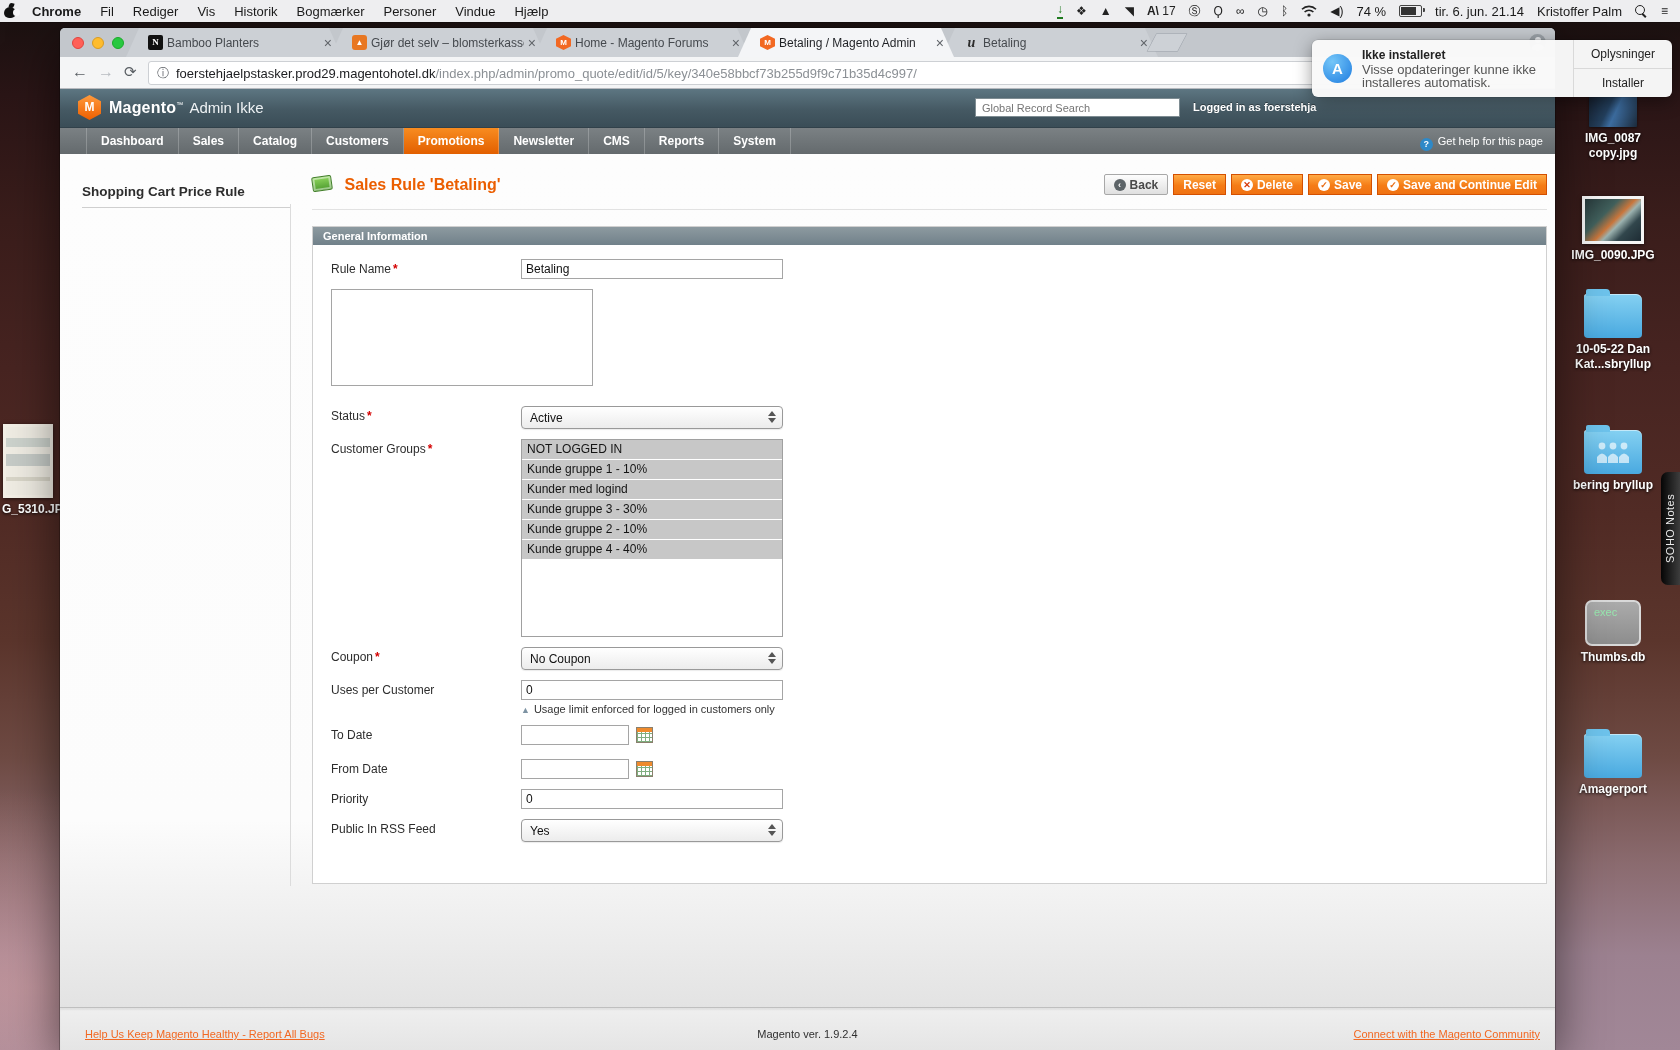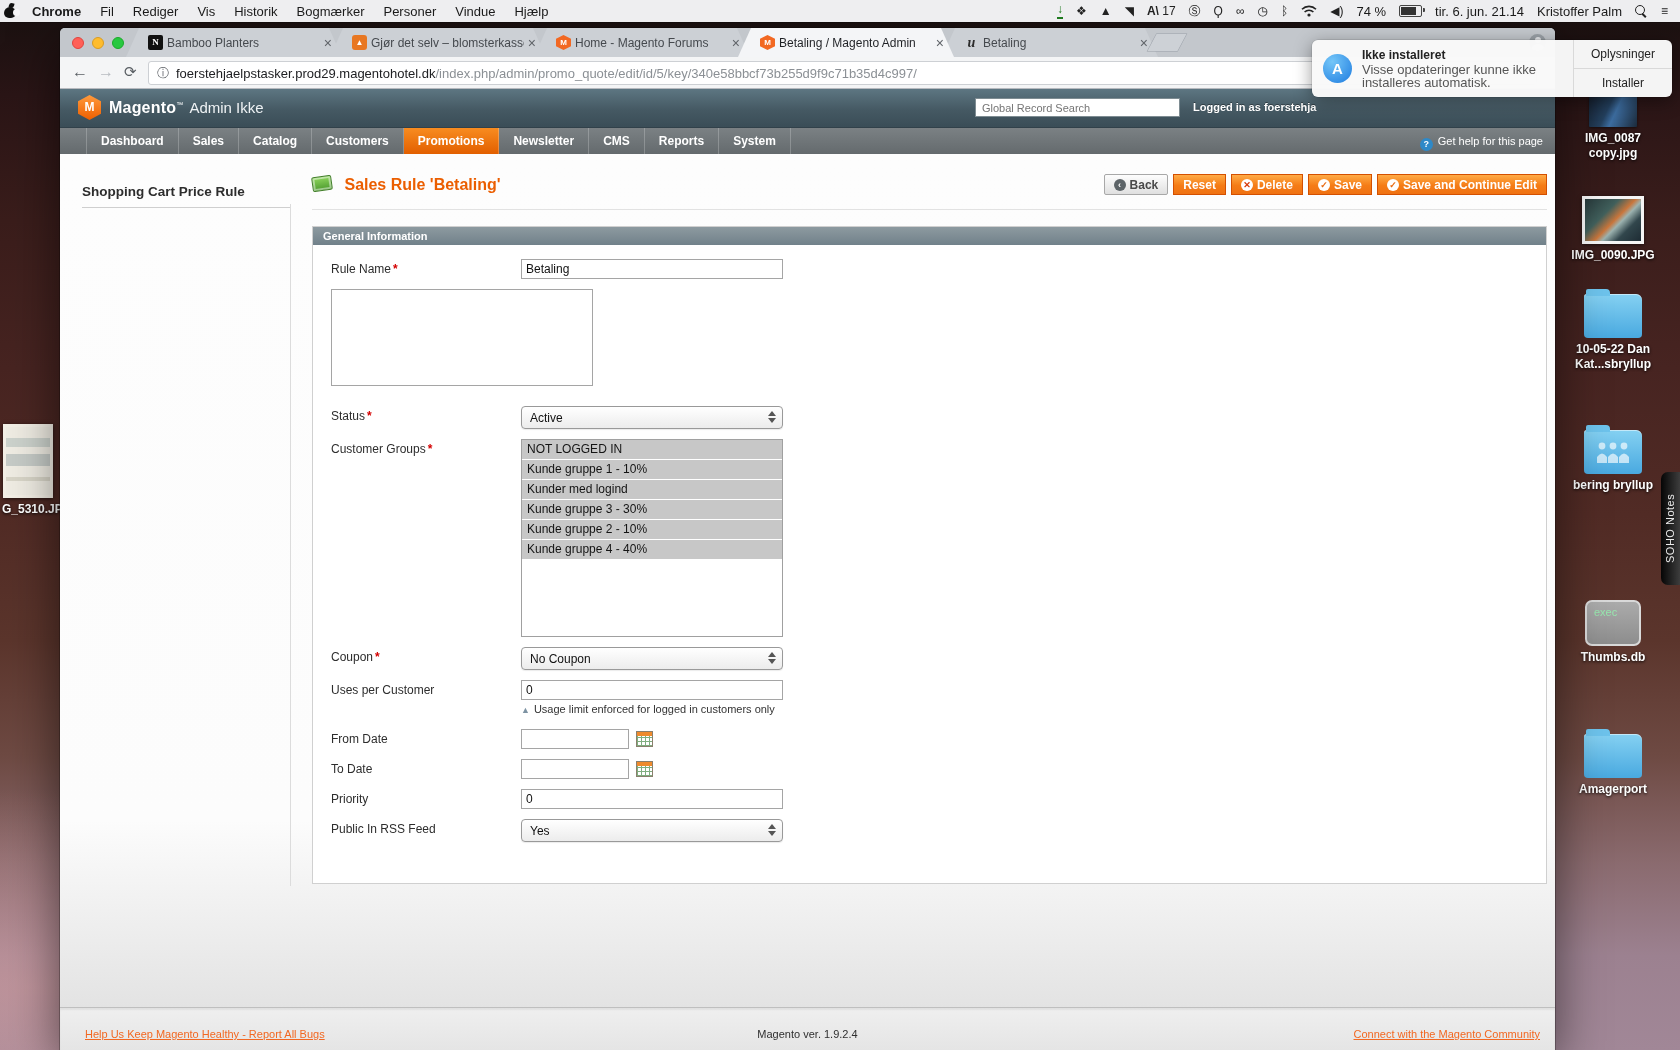--- a/index.html
+++ b/index.html
@@ -452,30 +452,30 @@
 
             <div class="frow" style="margin-bottom:3px">
               <div class="flabel">Uses per Customer</div>
               <div class="ffield"><input class="ftext" value="0" style=""></div>
             </div>
 
             <div class="note-row" style="margin-top:0">
               <span class="note-tri">▲</span><span>Usage limit enforced for logged in customers only</span>
             </div>
 
-            <div class="frow" style="margin-top:14px">
-              <div class="flabel">From Date</div>
+            <div class="frow">
+              <div class="flabel">To Date</div>
               <div class="ffield date-wrap">
                   <input class="dtext" value="" style="">
                   <span class="cal-icon"></span>
                 </div>
             </div>
 
-            <div class="frow">
-              <div class="flabel">To Date</div>
+            <div class="frow" style="margin-top:14px">
+              <div class="flabel">From Date</div>
               <div class="ffield date-wrap">
                   <input class="dtext" value="" style="">
                   <span class="cal-icon"></span>
                 </div>
             </div>
 
             <div class="frow">
               <div class="flabel">Priority</div>
               <div class="ffield"><input class="ftext" value="0" style=""></div>
             </div>

